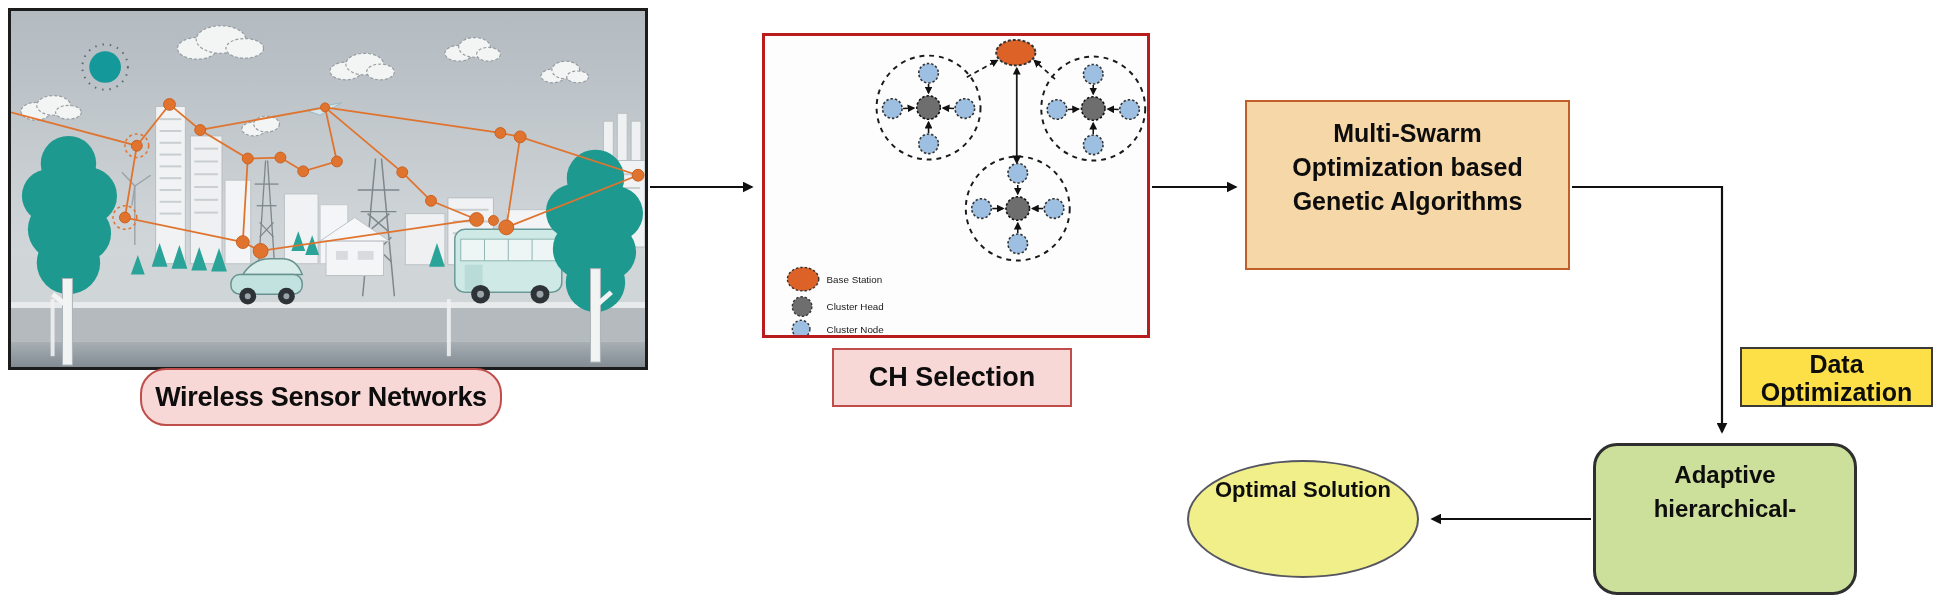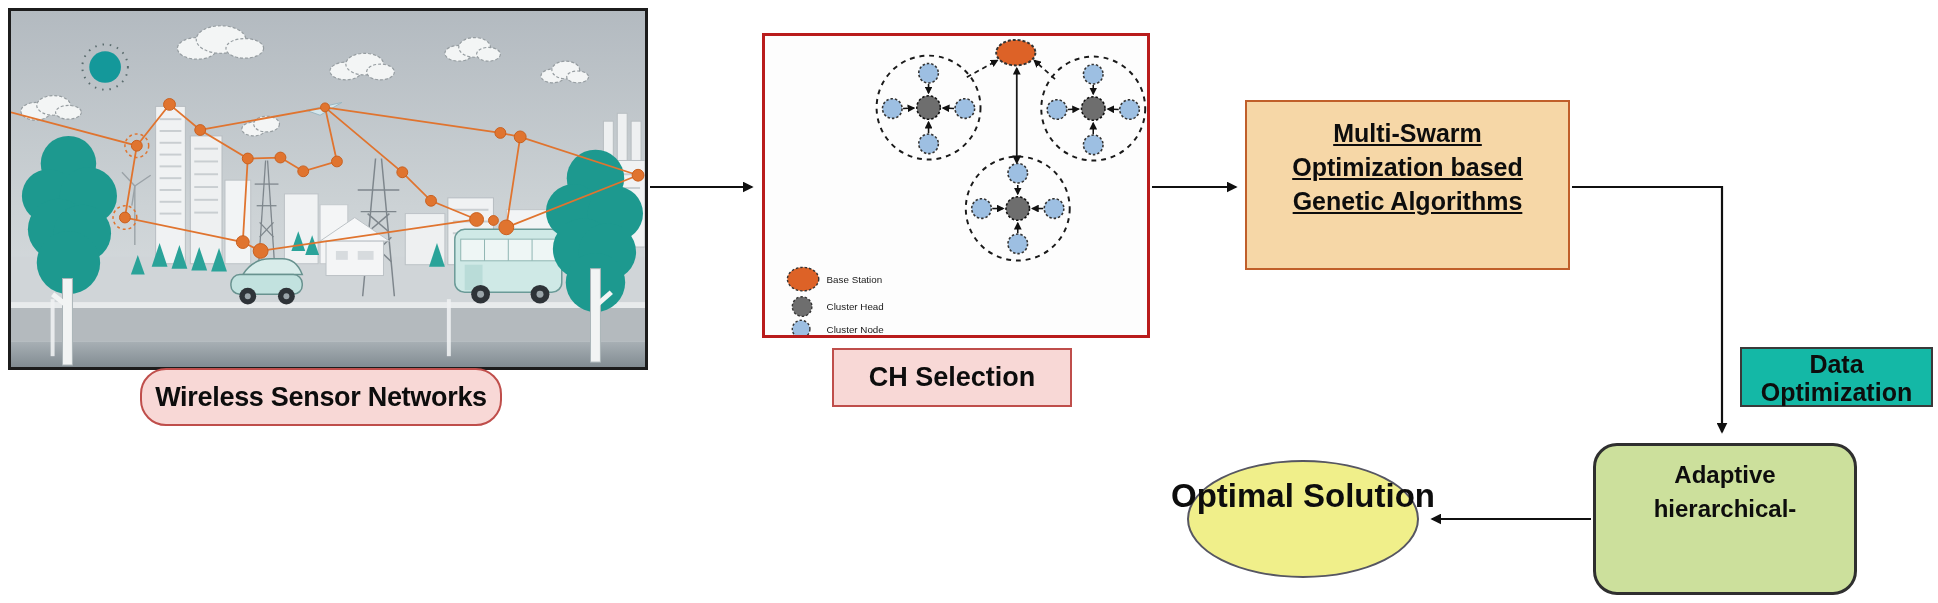--- a/index.html
+++ b/index.html
@@ -15,31 +15,31 @@
               font-weight:700;color:#0d0d0d;}
   .wsn-label{left:140px;top:368px;width:362px;height:58px;font-size:27px;letter-spacing:-0.3px;border-radius:26px;}
   .ch-label{left:832px;top:348px;width:240px;height:59px;font-size:27px;}
   
   .ch-box{left:762px;top:33px;width:388px;height:305px;border:3px solid #b91c1c;box-sizing:border-box;background:#fdfdfd;}
   .ch-box svg{display:block;width:100%;height:100%;}
   
   .ms-box{left:1245px;top:100px;width:325px;height:170px;background:#f6d7a7;border:2.5px solid #c05f2a;
           box-sizing:border-box;text-align:center;padding-top:14px;}
   .ms-box span,.dt-box span,.rt-box span{display:block;font-weight:700;color:#0d0d0d;}
-  .ms-box span{font-size:25px;line-height:34px;text-decoration:underline;}
-  .dt-box{left:1740px;top:347px;width:193px;height:60px;background:#14b8a6;border:2.5px solid #3a3a3a;
+  .ms-box span{font-size:25px;line-height:34px;}
+  .dt-box{left:1740px;top:347px;width:193px;height:60px;background:#fde047;border:2.5px solid #3a3a3a;
           box-sizing:border-box;text-align:center;padding-top:1px;}
   .dt-box span{font-size:25px;line-height:28px;}
   .rt-box{left:1593px;top:443px;width:264px;height:152px;background:#cce09c;border:3px solid #2f2f2f;
           border-radius:24px;box-sizing:border-box;text-align:center;padding-top:12px;}
   .rt-box span{font-size:24px;line-height:34px;}
   
   .opt-ellipse{left:1187px;top:460px;width:232px;height:118px;background:#f0ef8a;border:2.5px solid #565662;
                border-radius:50%;box-sizing:border-box;}
-  .opt-label{left:1160px;top:477px;width:286px;text-align:center;font-weight:700;font-size:33px;color:#0d0d0d;white-space:nowrap;}
+  .opt-label{left:1160px;top:477px;width:286px;text-align:center;font-weight:700;font-size:22px;color:#0d0d0d;white-space:nowrap;}
   
   .connectors{left:0;top:0;width:1938px;height:603px;pointer-events:none;z-index:6;}
 </style>
 </head>
 <body>
 
 <div class="stage">
 
   <div class="abs img-frame">
     <svg viewBox="0 0 640 362" preserveAspectRatio="none">

